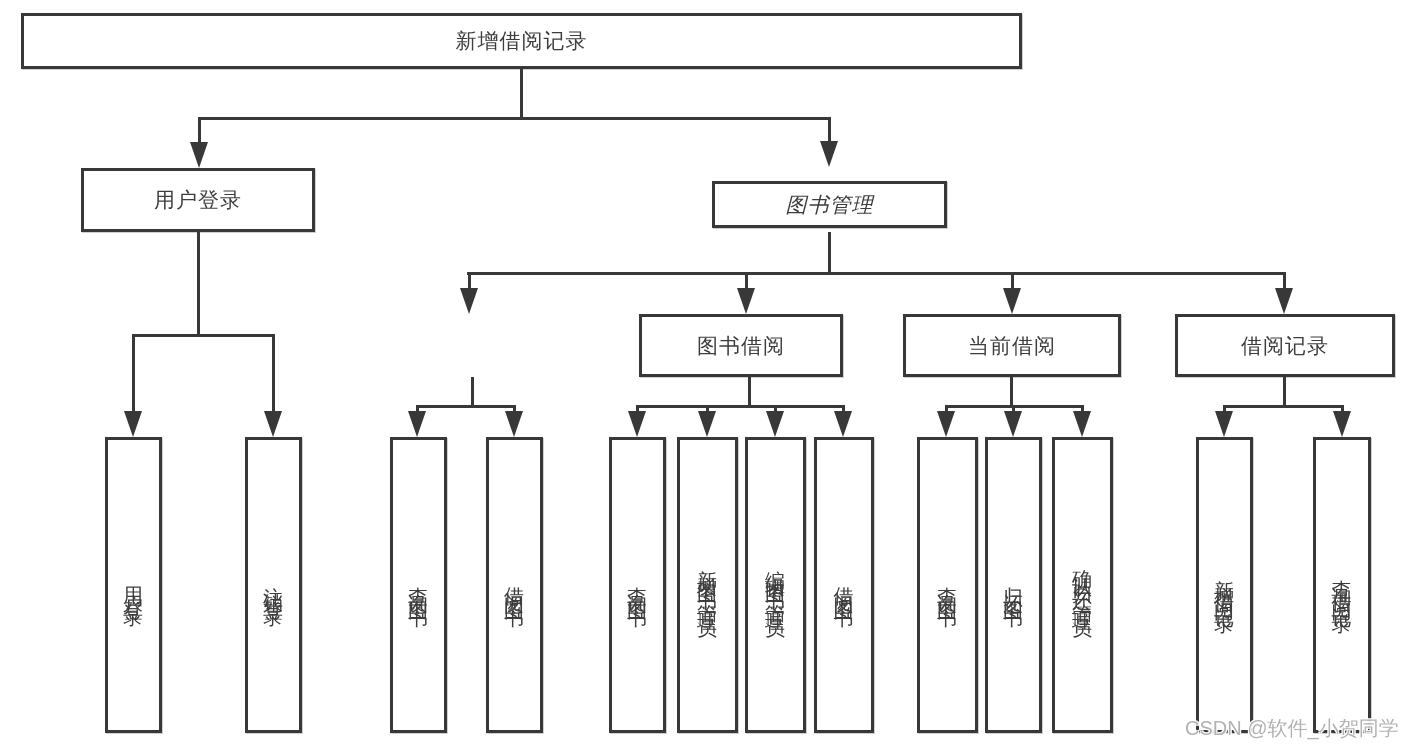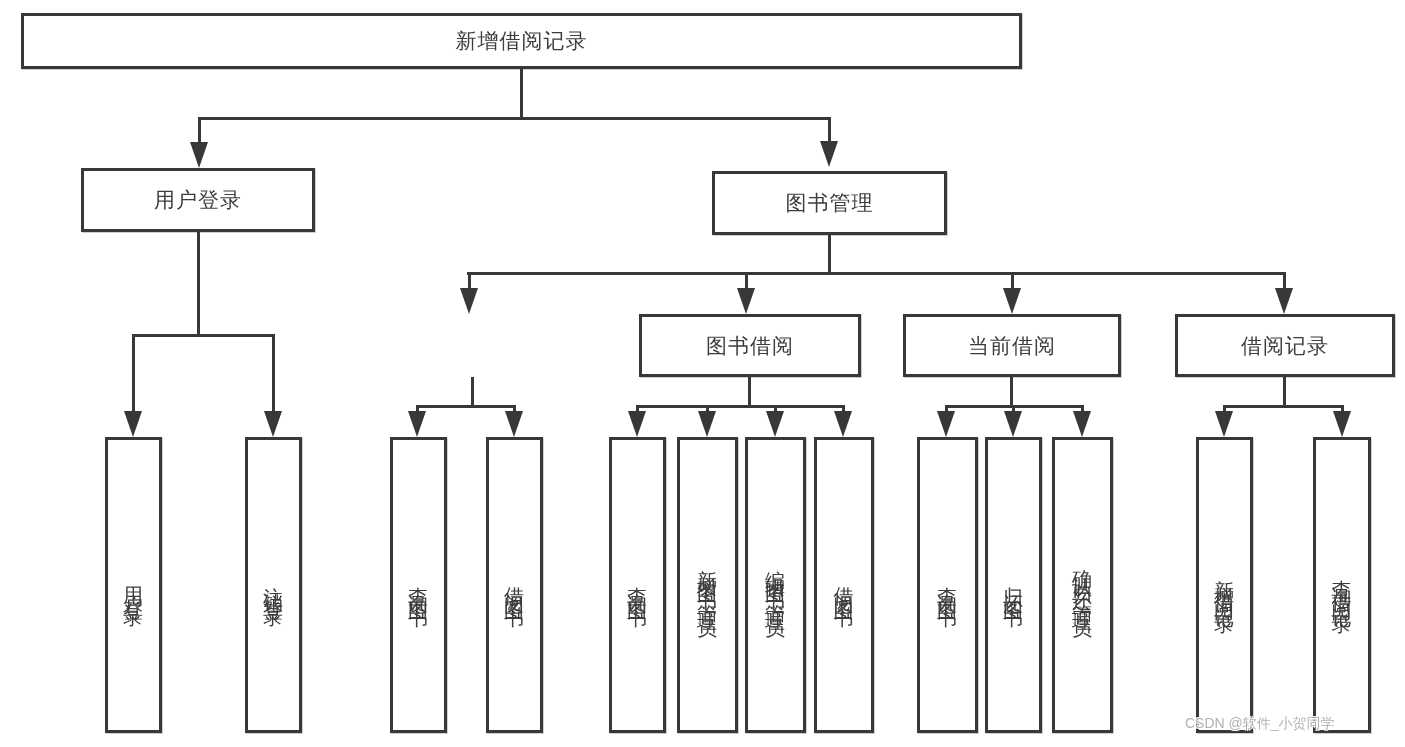--- a/index.html
+++ b/index.html
@@ -35,21 +35,21 @@
   .arrowhead {
     position: absolute;
     width: 0; height: 0;
     border-left: 9px solid transparent;
     border-right: 9px solid transparent;
     border-top: 26px solid var(--line, #383838);
   }
   #watermark {
     position: absolute;
     left: 1185px; top: 715px;
-    font-size: 14px;
+    font-size: 20px;
     color: var(--wm, #b2b2b2);
     text-shadow: 1px 1px 0 #ffffff, -1px -1px 0 #ffffff, 1px -1px 0 #ffffff, -1px 1px 0 #ffffff;
     z-index: 5;
     white-space: nowrap;
   }
 </style>
 </head>
 <body>
 
 <div id="stage" style="--line: #383838; --text: #3d3d3d; --wm: #b2b2b2; --bg: #ffffff;">
@@ -61,21 +61,21 @@
   <div class="line" style="left:520px; top:69px; width:3px; height:50px;"></div>
   <div class="line" style="left:198px; top:117px; width:633px; height:3px;"></div>
   <div class="line" style="left:198px; top:117px; width:3px; height:28px;"></div>
   <div class="arrowhead" style="left:190px; top:142px;"></div>
   <div class="line" style="left:828px; top:117px; width:3px; height:28px;"></div>
   <div class="arrowhead" style="left:820px; top:141px;"></div>
 
   <div class="box hbox" style="left:81px; top:168px; width:234px; height:64px;">
     <span>用户登录</span>
   </div>
-  <div class="box hbox" style="left:712px; top:171px; width:235px; height:64px;">
+  <div class="box hbox" style="left:712px; top:181px; width:235px; height:47px;font-style:italic;">
     <span>图书管理</span>
   </div>
 
   <div class="line" style="left:197px; top:232px; width:3px; height:105px;"></div>
   <div class="line" style="left:132px; top:334px; width:143px; height:3px;"></div>
   <div class="line" style="left:132px; top:334px; width:3px; height:79px;"></div>
   <div class="arrowhead" style="left:124px; top:411px;"></div>
   <div class="line" style="left:272px; top:334px; width:3px; height:79px;"></div>
   <div class="arrowhead" style="left:264px; top:411px;"></div>
 
@@ -83,21 +83,21 @@
   <div class="line" style="left:467px; top:272px; width:819px; height:3px;"></div>
   <div class="line" style="left:468px; top:272px; width:3px; height:20px;"></div>
   <div class="arrowhead" style="left:460px; top:288px;"></div>
   <div class="line" style="left:745px; top:272px; width:3px; height:20px;"></div>
   <div class="arrowhead" style="left:737px; top:288px;"></div>
   <div class="line" style="left:1011px; top:272px; width:3px; height:20px;"></div>
   <div class="arrowhead" style="left:1003px; top:288px;"></div>
   <div class="line" style="left:1283px; top:272px; width:3px; height:20px;"></div>
   <div class="arrowhead" style="left:1275px; top:288px;"></div>
 
-  <div class="box hbox" style="left:639px; top:314px; width:222px; height:63px;align-items:center;">
+  <div class="box hbox" style="left:639px; top:314px; width:204px; height:63px;align-items:center;">
     <span>图书借阅</span>
   </div>
   <div class="box hbox" style="left:903px; top:314px; width:218px; height:63px;">
     <span>当前借阅</span>
   </div>
   <div class="box hbox" style="left:1175px; top:314px; width:220px; height:63px;">
     <span>借阅记录</span>
   </div>
 
   <div class="line" style="left:471px; top:377px; width:3px; height:31px;"></div>

